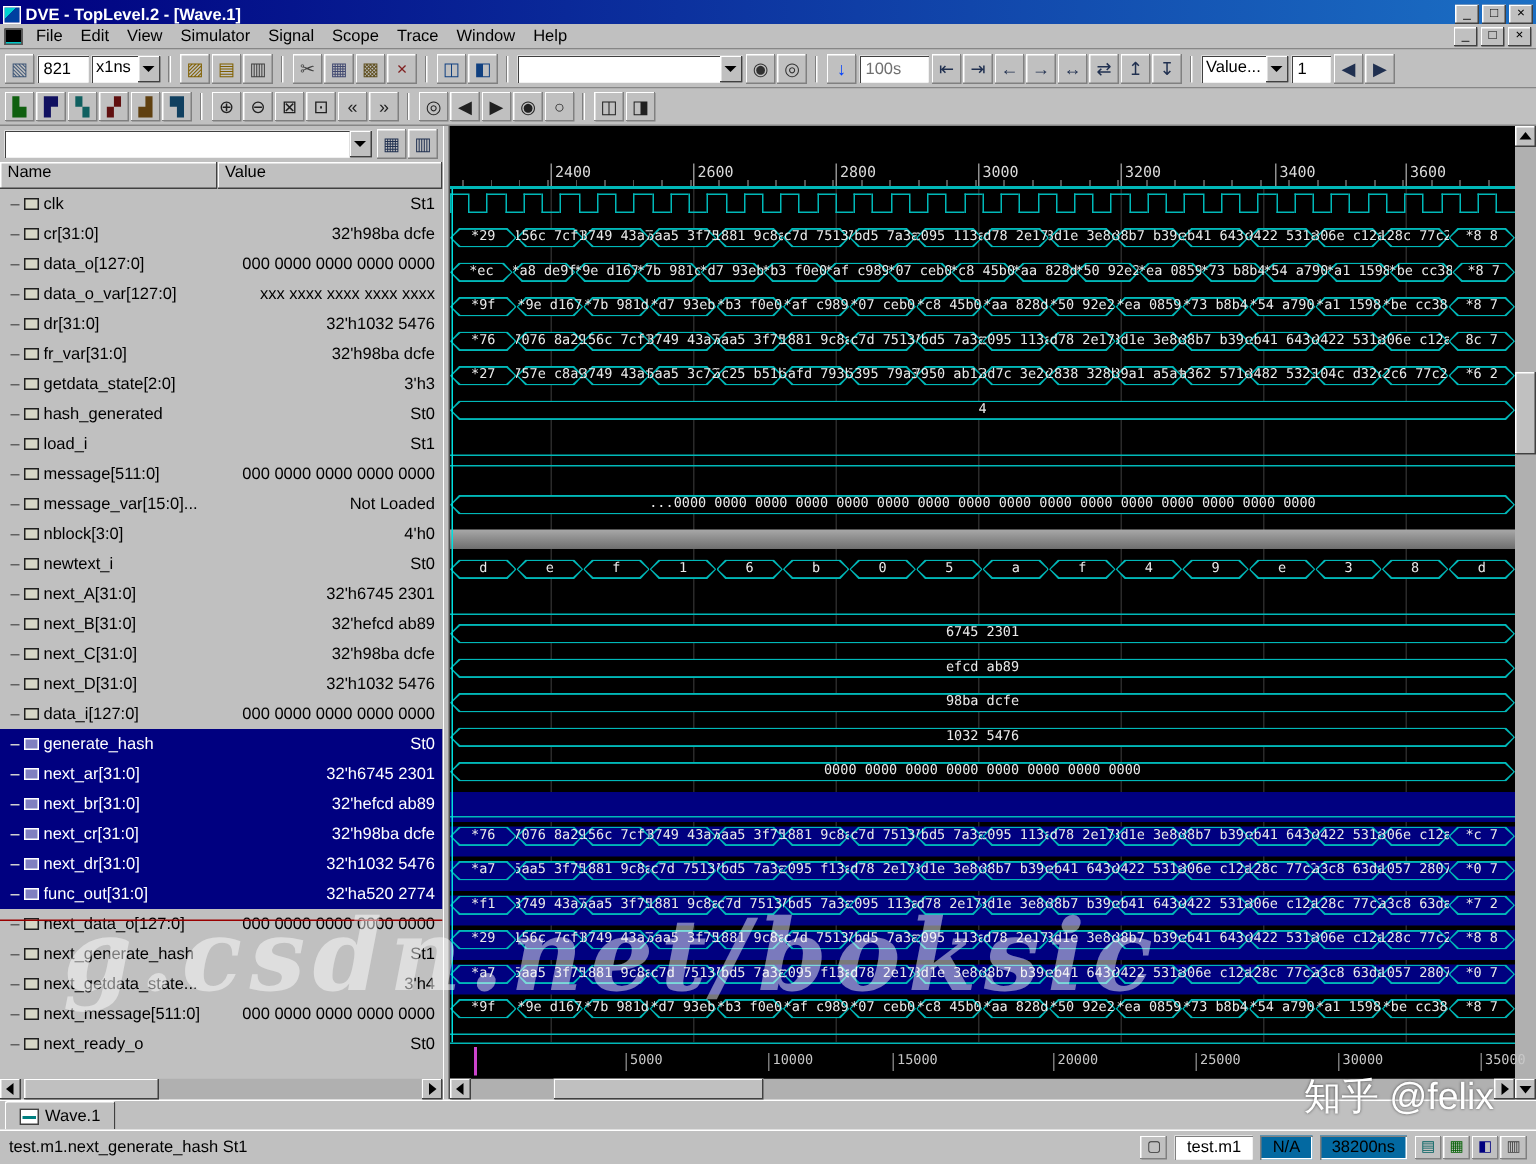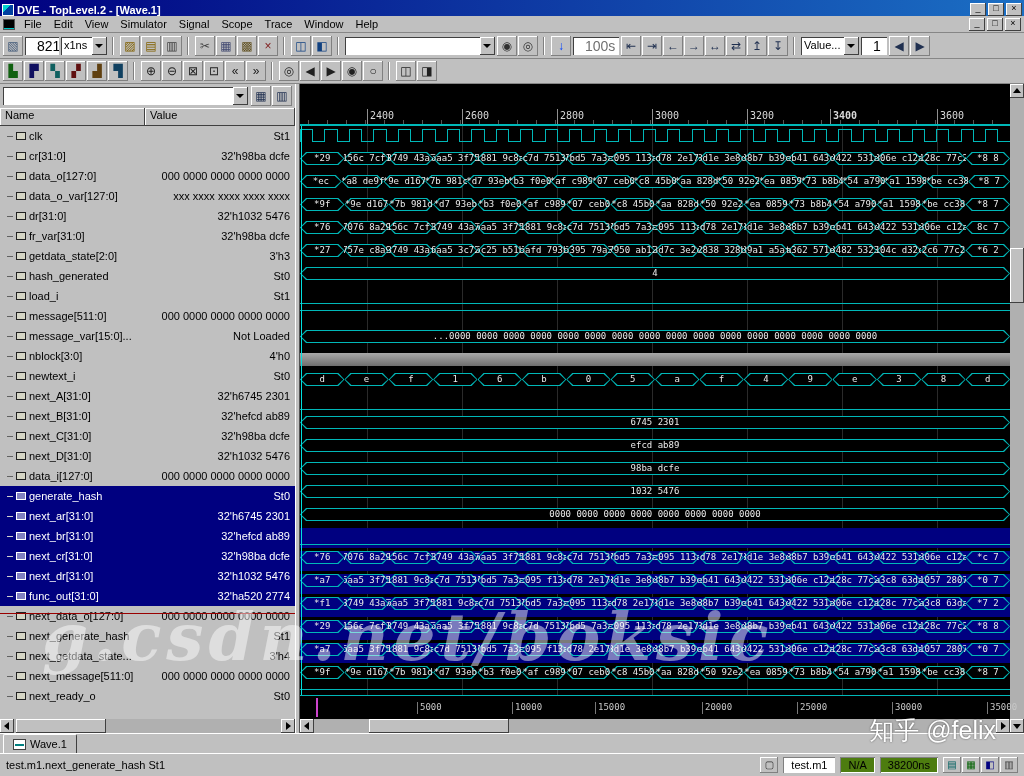--- a/index.html
+++ b/index.html
@@ -19,21 +19,21 @@
   .menu-item{font-size:11px;padding:1px 6px;white-space:nowrap}
   .flex-sp{flex:1}
 
   
   .toolbar{display:flex;align-items:center;gap:2px;padding:1px 3px;border-bottom:1px solid #868686;flex:none;background:#c0c0c0}
   .t1{height:26px}.t2{height:25px}
   .icon-group{display:flex;gap:1px;align-items:center}
   .tb-btn{width:20px;height:20px;display:inline-flex;align-items:center;justify-content:center;font-size:12px;line-height:1;background:#c0c0c0;box-shadow:inset -1px -1px #808080,inset 1px 1px #fff;color:#303030;overflow:hidden}
   .tb-btn.sm{width:18px;height:16px;font-size:10px}
   .sep{width:3px;height:18px;box-shadow:inset 1px 0 #808080,inset 2px 0 #fff;margin:0 3px;flex:none}
-  .field{background:#fff;box-shadow:inset 1px 1px #404040,inset -1px -1px #fff;font-size:14px;line-height:14px;padding:2px 12px;height:18px;white-space:nowrap;overflow:hidden}
+  .field{background:#fff;box-shadow:inset 1px 1px #404040,inset -1px -1px #fff;font-size:11px;line-height:14px;padding:2px 4px;height:18px;white-space:nowrap;overflow:hidden}
   .field.muted{color:#707070}
   .combo{background:#fff;box-shadow:inset 1px 1px #404040,inset -1px -1px #fff;display:flex;align-items:stretch;height:18px}
   .combo .cval{flex:1;font-size:11px;padding:2px 3px;white-space:nowrap;overflow:hidden}
   .carrow{width:15px;flex:none;background:#c0c0c0;box-shadow:inset -1px -1px #404040,inset 1px 1px #fff;position:relative}
   .carrow::after{content:"";position:absolute;left:3px;top:7px;border:4px solid transparent;border-top:4px solid #000}
   .w34{width:34px}.w46{width:46px}.w150{width:150px}.w56{width:58px}.w26{width:26px}
 
   
   .main{flex:none;height:649px;display:flex}
   .left-panel{width:295px;flex:none;display:flex;flex-direction:column;background:#c0c0c0}
@@ -98,21 +98,21 @@
   .vtrack{flex:1;position:relative}
   .vthumb{position:absolute;left:0;width:14px;background:#c0c0c0;box-shadow:inset -1px -1px #404040,inset 1px 1px #fff}
 
   
   .tabstrip{height:20px;flex:none;background:#c0c0c0;border-top:1px solid #fff;display:flex;align-items:flex-end;padding-left:3px}
   .tab{height:19px;display:flex;align-items:center;gap:4px;padding:0 9px;font-size:11px;background:#c0c0c0;border:1px solid #404040;border-bottom:none;border-top-color:#fff;border-left-color:#fff;border-radius:2px 2px 0 0}
   .tab-icon{width:13px;height:11px;background:#fff;border:1px solid #404040;position:relative;flex:none}
   .tab-icon::after{content:"";position:absolute;left:1px;right:1px;top:4px;height:2px;background:#008080}
   .statusbar{height:23px;flex:none;display:flex;align-items:center;gap:5px;padding:0 6px;border-top:1px solid #fff;font-size:11px;background:#c0c0c0}
   .sb-left{white-space:nowrap;overflow:hidden}
-  .sfield{box-shadow:inset 1px 1px #808080,inset -1px -1px #fff;padding:2px 8px;white-space:nowrap;background:#4d7c0f}
+  .sfield{box-shadow:inset 1px 1px #808080,inset -1px -1px #fff;padding:2px 8px;white-space:nowrap;background:#0369a1}
   .sfield.white{background:#fff}
 
   
   .wm-center{position:absolute;left:42px;top:598px;font:italic 600 66px "DejaVu Serif",serif;letter-spacing:5px;color:rgba(255,255,255,.48);z-index:40;pointer-events:none;white-space:nowrap}
   .wm-corner{position:absolute;right:28px;top:714px;font-size:25px;font-weight:400;color:#fff;z-index:41;pointer-events:none;text-shadow:0 0 2px rgba(0,0,0,.6)}
 </style>
 </head>
 <body>
 
 <div class="screen">
@@ -421,21 +421,21 @@
     <div class="splitter"></div>
 
     <div class="wave-panel">
       <div class="wave-top"></div>
       <div class="ruler">
           <span class="rlab" style="left: 67px;">2400</span>
           <span class="rlab" style="left: 162px;">2600</span>
           <span class="rlab" style="left: 257px;">2800</span>
           <span class="rlab" style="left: 352px;">3000</span>
           <span class="rlab" style="left: 447px;">3200</span>
-          <span class="rlab" style="left: 530px; font-weight: bold;">3400</span>
+          <span class="rlab" style="left: 550px;">3400</span>
           <span class="rlab" style="left: 637px;">3600</span>
         </div>
       <div class="wave-view">
         <div class="wave-grid">
             <i class="gline" style="left: 67px;"></i>
             <i class="gline" style="left: 162px;"></i>
             <i class="gline" style="left: 257px;"></i>
             <i class="gline" style="left: 352px;"></i>
             <i class="gline" style="left: 447px;"></i>
             <i class="gline" style="left: 542px;"></i>

